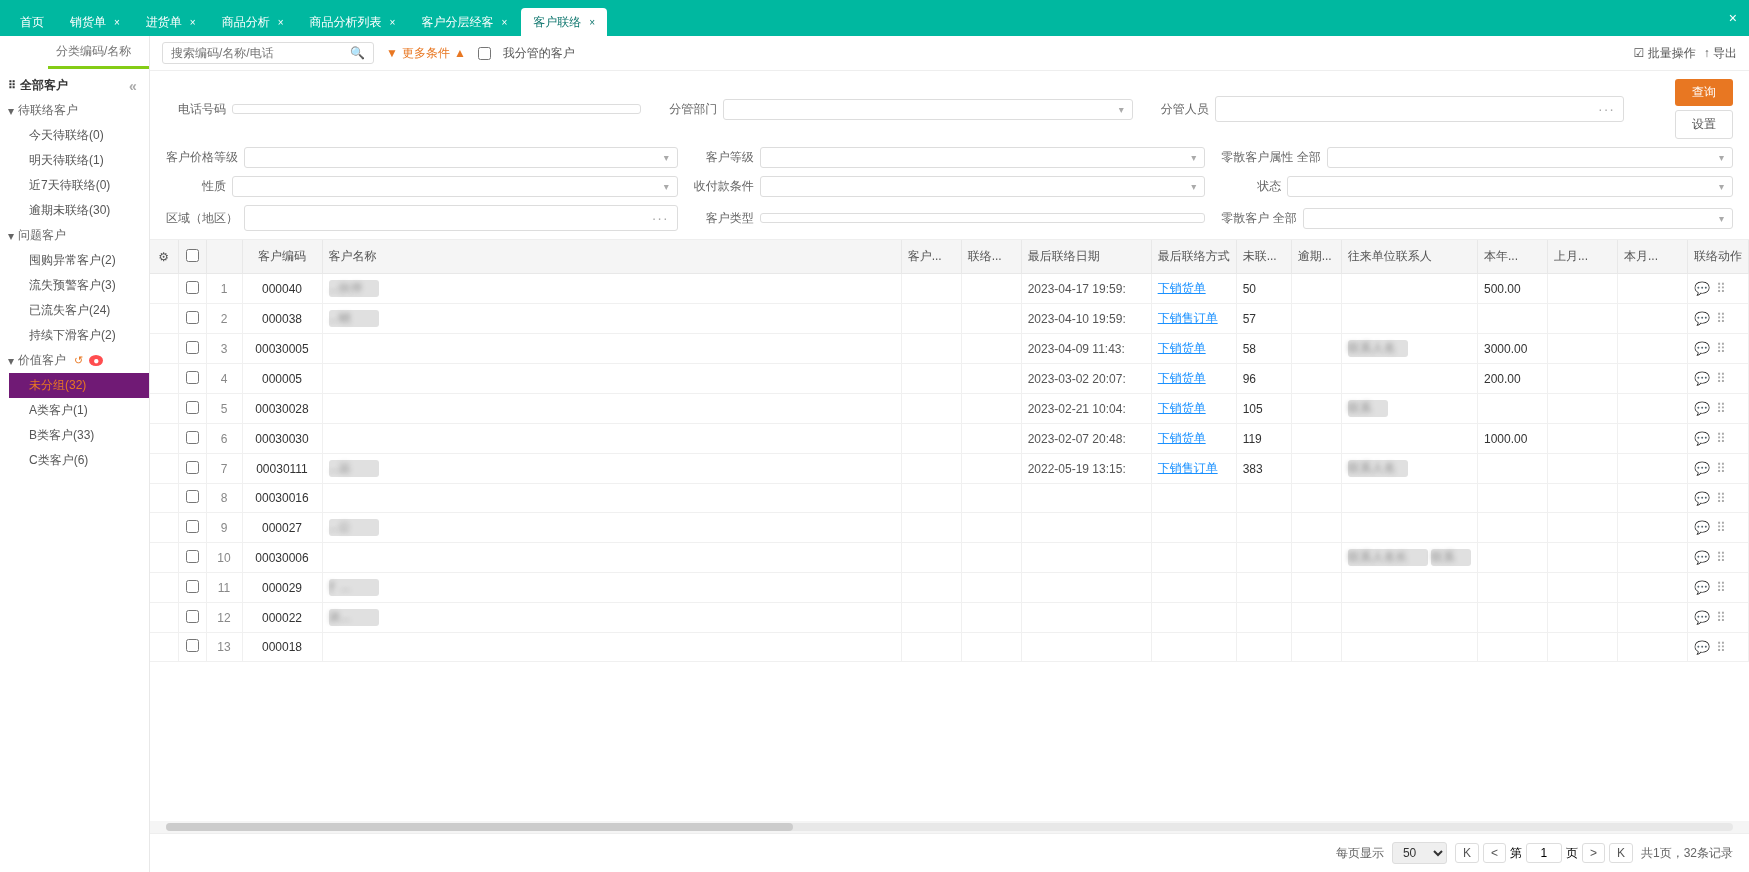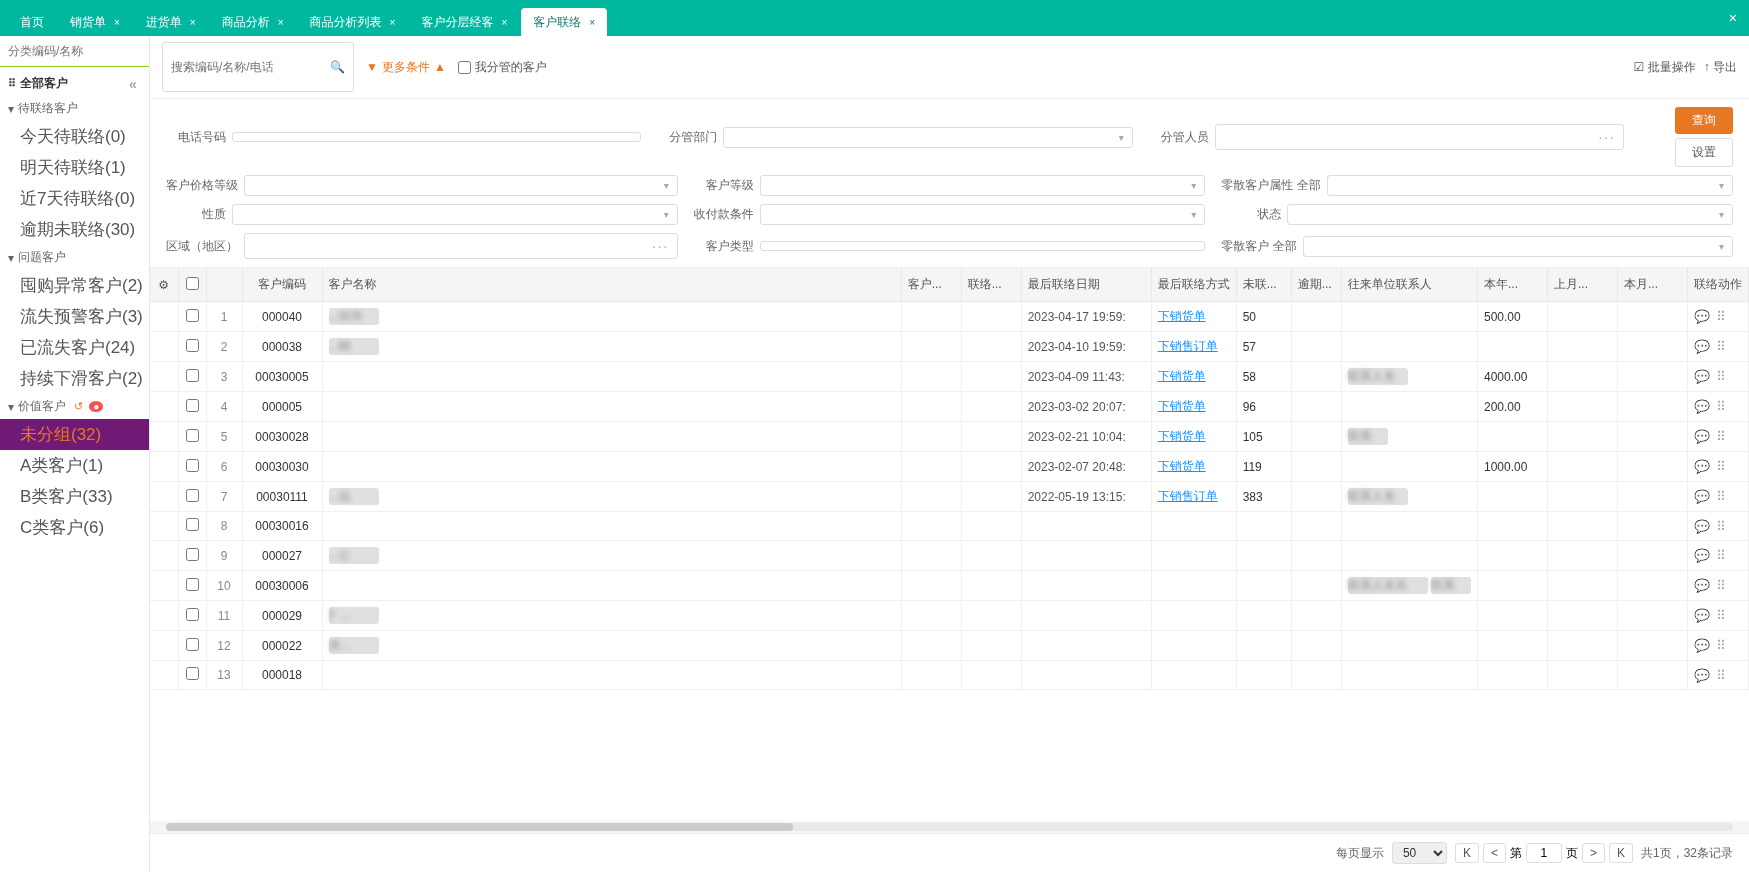--- a/index.html
+++ b/index.html
@@ -49,22 +49,23 @@
       width: 150px;
       background: #fff;
       border-right: 1px solid #e8e8e8;
       overflow-y: auto;
       flex-shrink: 0;
     }
     .sidebar-search {
       display: flex;
       align-items: center;
       padding: 8px;
-      border-bottom: 1px solid #84cc16;
+      border-bottom: 3px solid #84cc16;
       gap: 4px;
+      margin-left: 48px;
     }
     .sidebar-search input {
       flex: 1;
       border: none;
       outline: none;
       font-size: 12px;
       color: #999;
     }
     .sidebar-header {
       display: flex;
@@ -86,22 +87,23 @@
       padding: 4px 8px;
       color: #666;
       font-size: 12px;
       cursor: pointer;
       gap: 4px;
     }
     .sidebar-item {
       padding: 4px 8px 4px 20px;
       color: #555;
       cursor: pointer;
-      font-size: 17px;
+      font-size: 12px;
       white-space: nowrap;
+      margin-left: 9px;
     }
     .sidebar-item.active { background: #701a75; color: #e87722; }
 
     
     .content-area {
       flex: 1;
       display: flex;
       flex-direction: column;
       overflow: hidden;
     }
@@ -113,43 +115,43 @@
       padding: 6px 12px;
       background: #fff;
       border-bottom: 1px solid #eee;
       gap: 12px;
     }
     .filter-search {
       display: flex;
       align-items: center;
       border: 1px solid #ddd;
       border-radius: 3px;
-      padding: 17px 8px;
+      padding: 3px 8px;
       gap: 20px;
-      width: 192px;
+      width: 212px;
     }
     .filter-search input {
       border: none;
       outline: none;
       font-size: 12px;
       color: #999;
       width: 100%;
     }
     .more-conditions {
       display: flex;
       align-items: center;
       color: #e87722;
       gap: 4px;
       cursor: pointer;
       font-size: 12px;
     }
     .my-customers {
       display: flex;
       align-items: center;
-      gap: 4px;
+      gap: 12px;
       color: #555;
       font-size: 12px;
       cursor: pointer;
     }
     .filter-actions {
       margin-left: auto;
       display: flex;
       gap: 8px;
     }
     .btn-batch { color: #555; cursor: pointer; font-size: 12px; padding-left: 31px; }
@@ -620,21 +622,21 @@
     <td class="col-index" style="color:#888;">3</td>
     <td class="col-code">00030005</td>
     <td class="col-name"></td>
     <td class="col-level"></td>
     <td class="col-contact"></td>
     <td class="col-date" style="color:#555;">2023-04-09 11:43:</td>
     <td class="col-method"><a class="link-style">下销货单</a></td>
     <td class="col-pending">58</td>
     <td class="col-overdue"></td>
     <td class="col-unit"><span style="display:inline-block; background:#e0e0e0; border-radius:3px; color:transparent; text-shadow:0 0 5px #888; min-width:60px;">联系人名</span></td>
-    <td class="col-thisyear">4000.00</td>
+    <td class="col-thisyear">3000.00</td>
     <td class="col-lastmonth"></td>
     <td class="col-thismonth"></td>
     <td class="col-action">
       <div class="action-icons">
         <span class="action-icon" title="联络">💬</span>
         <span class="action-icon" title="更多">⠿</span>
       </div>
     </td>
   </tr>
             <tr>

